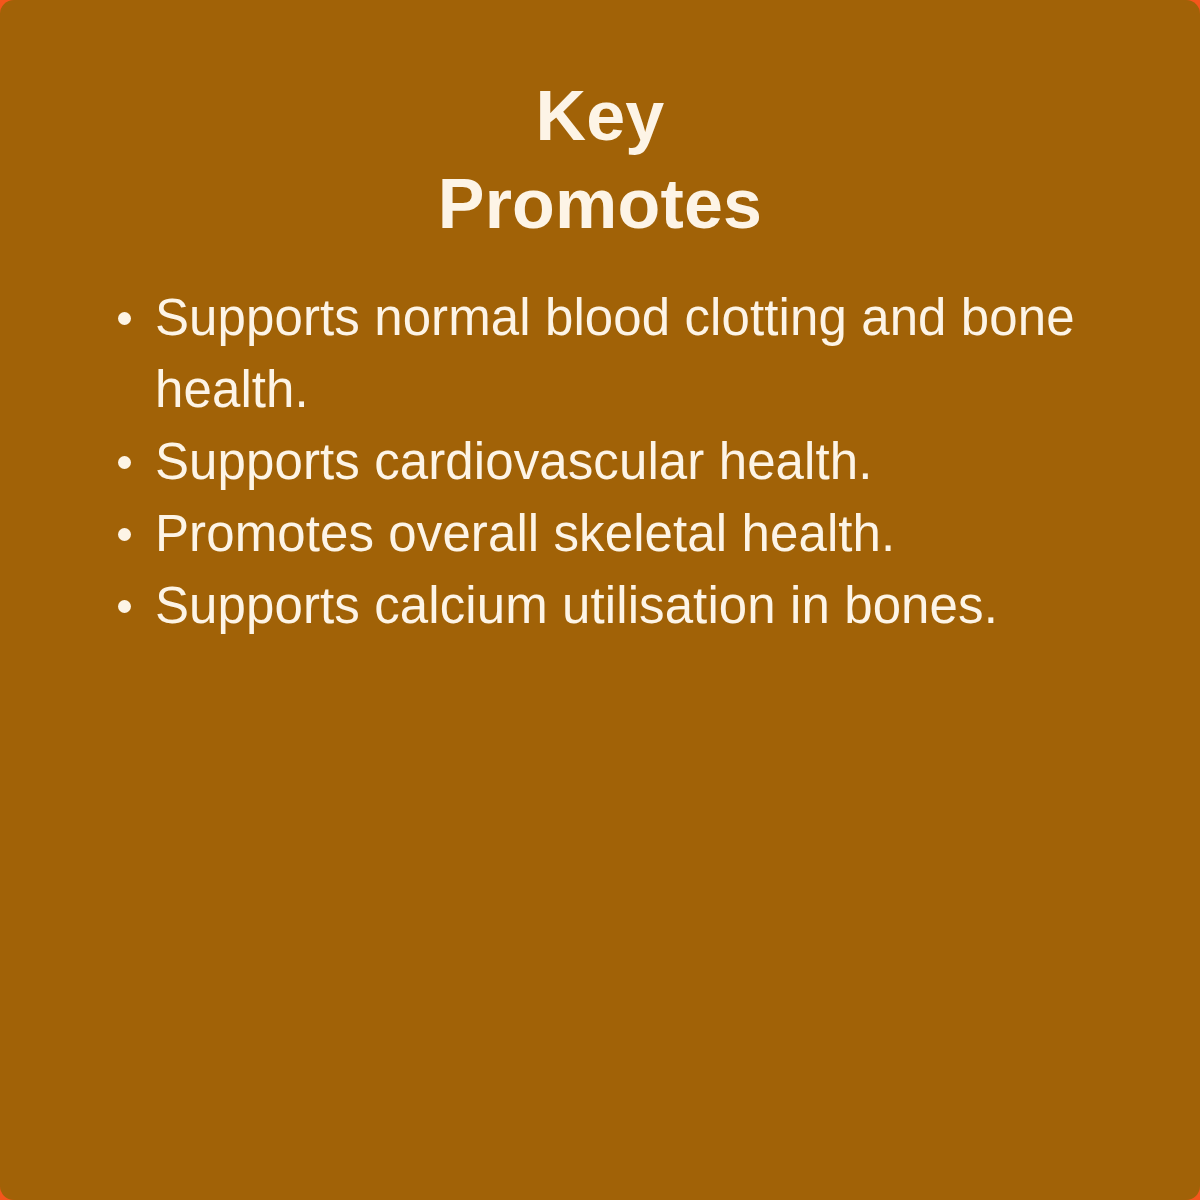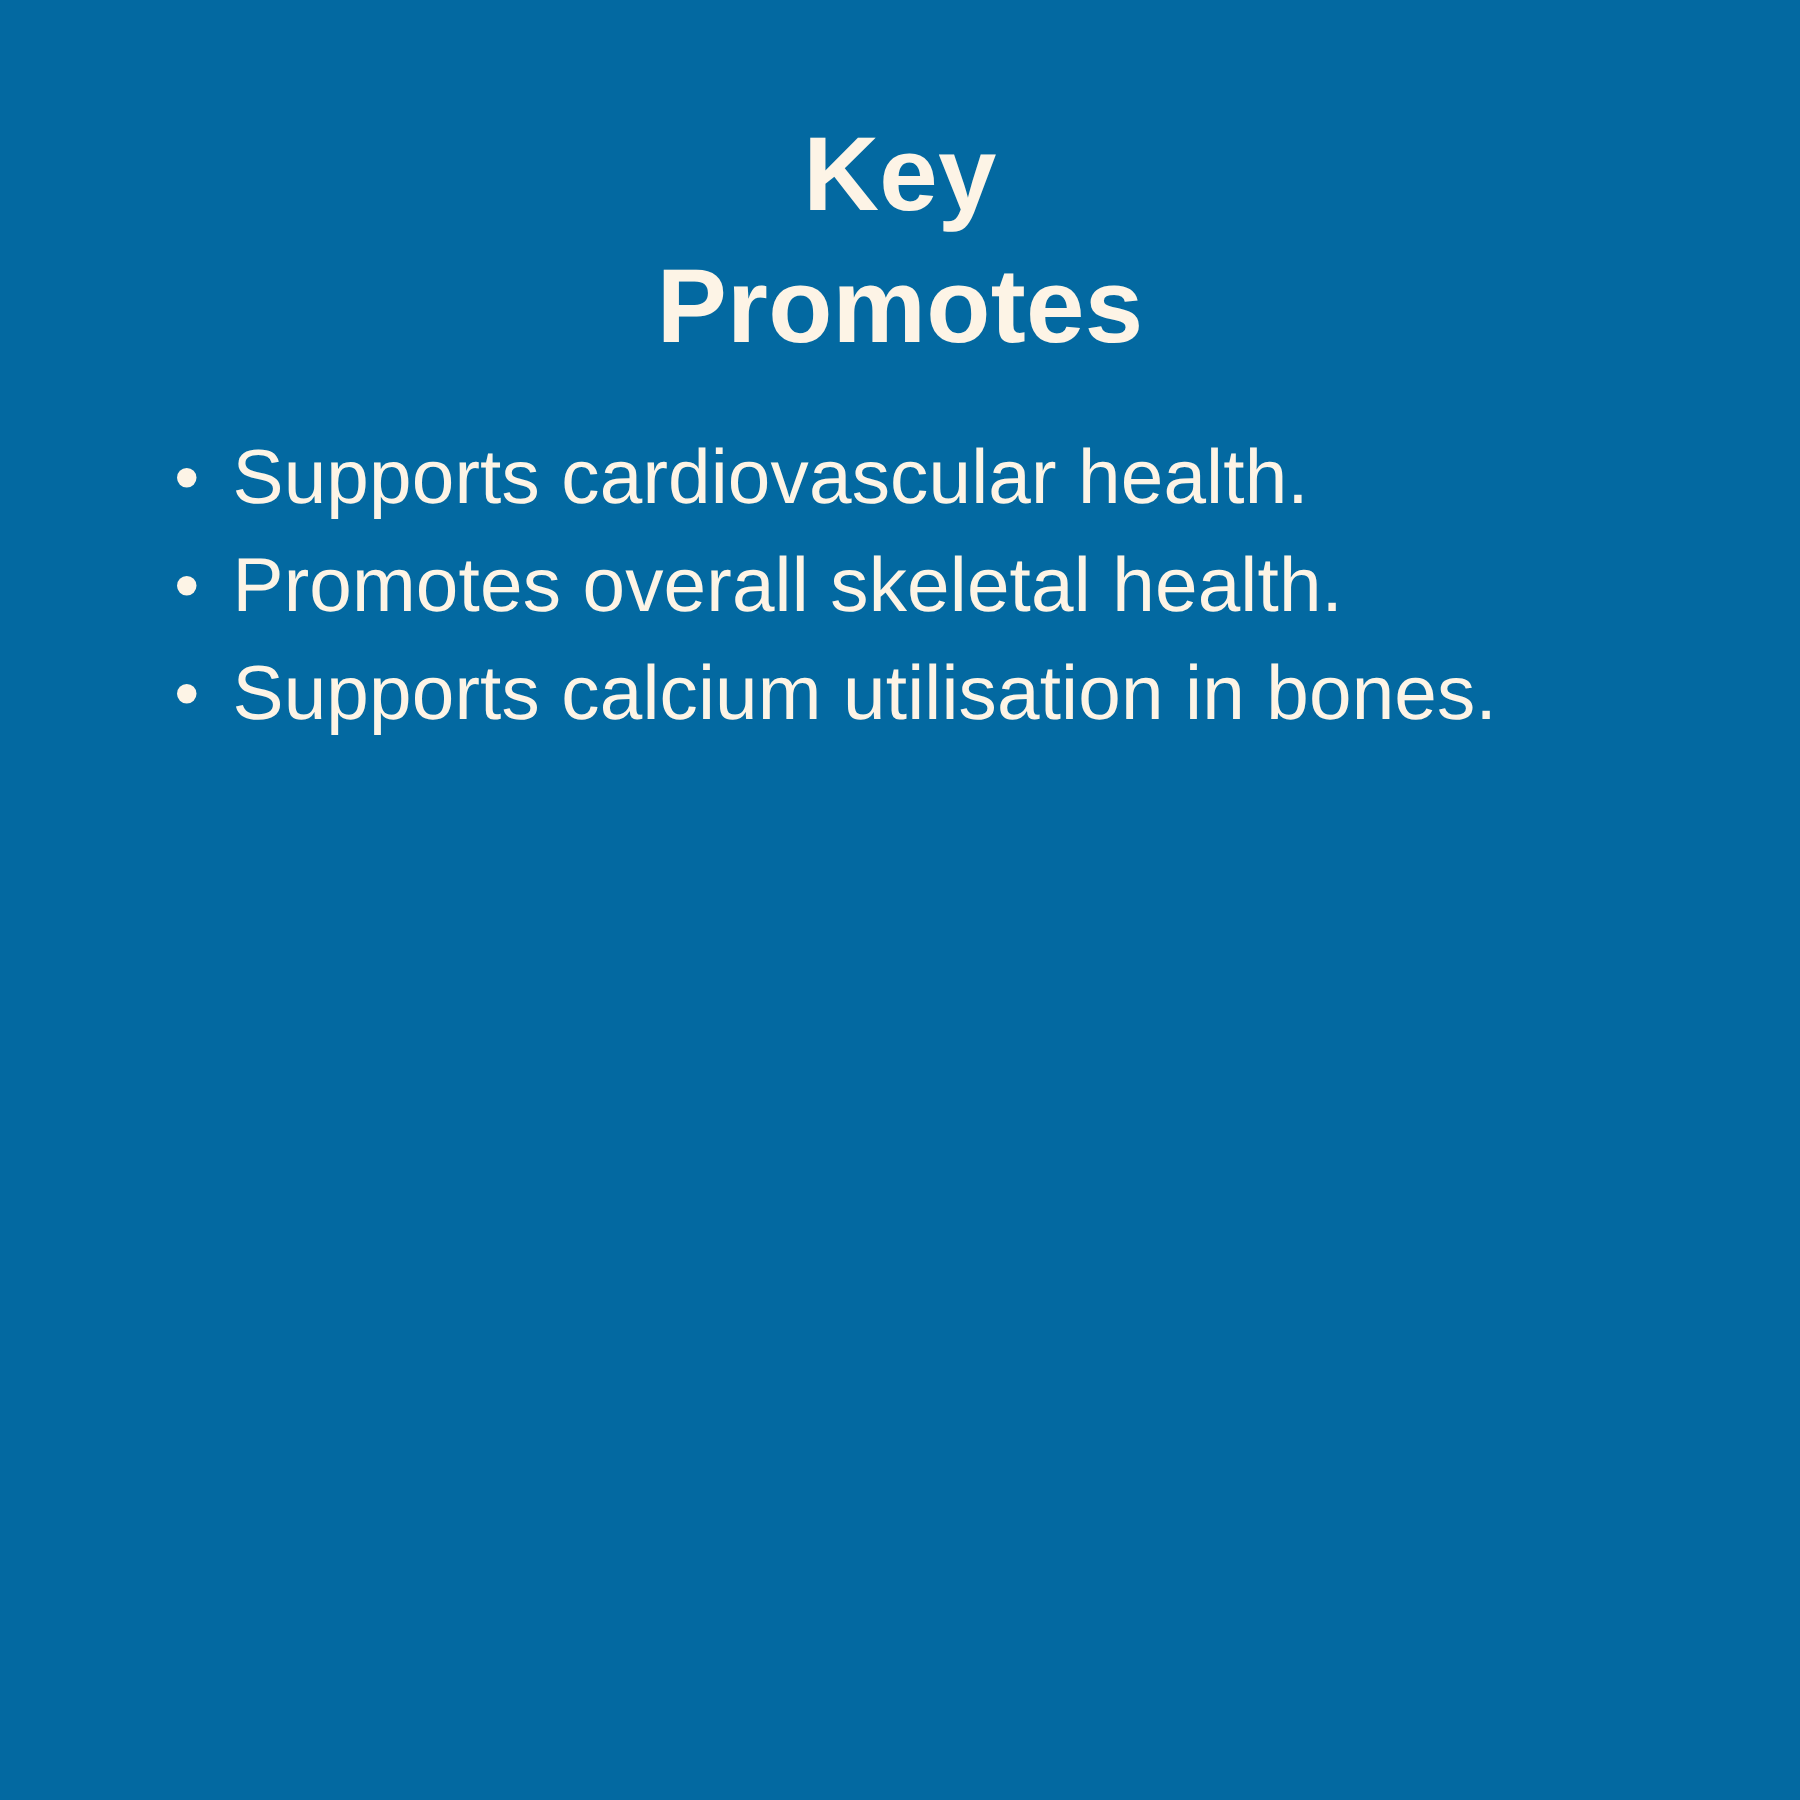--- a/index.html
+++ b/index.html
@@ -74,29 +74,33 @@
     background: #FDF4E6;
   }
 
   .benefit-text {
     display: inline;
   }
 </style>
 </head>
 <body style="background: rgb(244, 86, 28);">
 
-<div class="poster" style="background: #0369a1;">
+<div class="poster" style="background: #a16207; border-radius: 14px;">
 
   <div class="title-block">
     <span class="title-line" style="color: rgb(253, 244, 230);">Key</span>
     <span class="title-line" style="color: rgb(253, 244, 230);">Promotes</span>
   </div>
 
   <ul class="benefits-list">
 
+    <li class="benefit-item" style="color: rgb(253, 244, 230);">
+      <span class="benefit-bullet" style="background: rgb(253, 244, 230);"></span>
+      <span class="benefit-text">Supports normal blood clotting and bone health.</span>
+    </li>
 
 
     <li class="benefit-item" style="color: rgb(253, 244, 230);">
       <span class="benefit-bullet" style="background: rgb(253, 244, 230);"></span>
       <span class="benefit-text">Supports cardiovascular health.</span>
     </li>
 
 
     <li class="benefit-item" style="color: rgb(253, 244, 230);">
       <span class="benefit-bullet" style="background: rgb(253, 244, 230);"></span>

